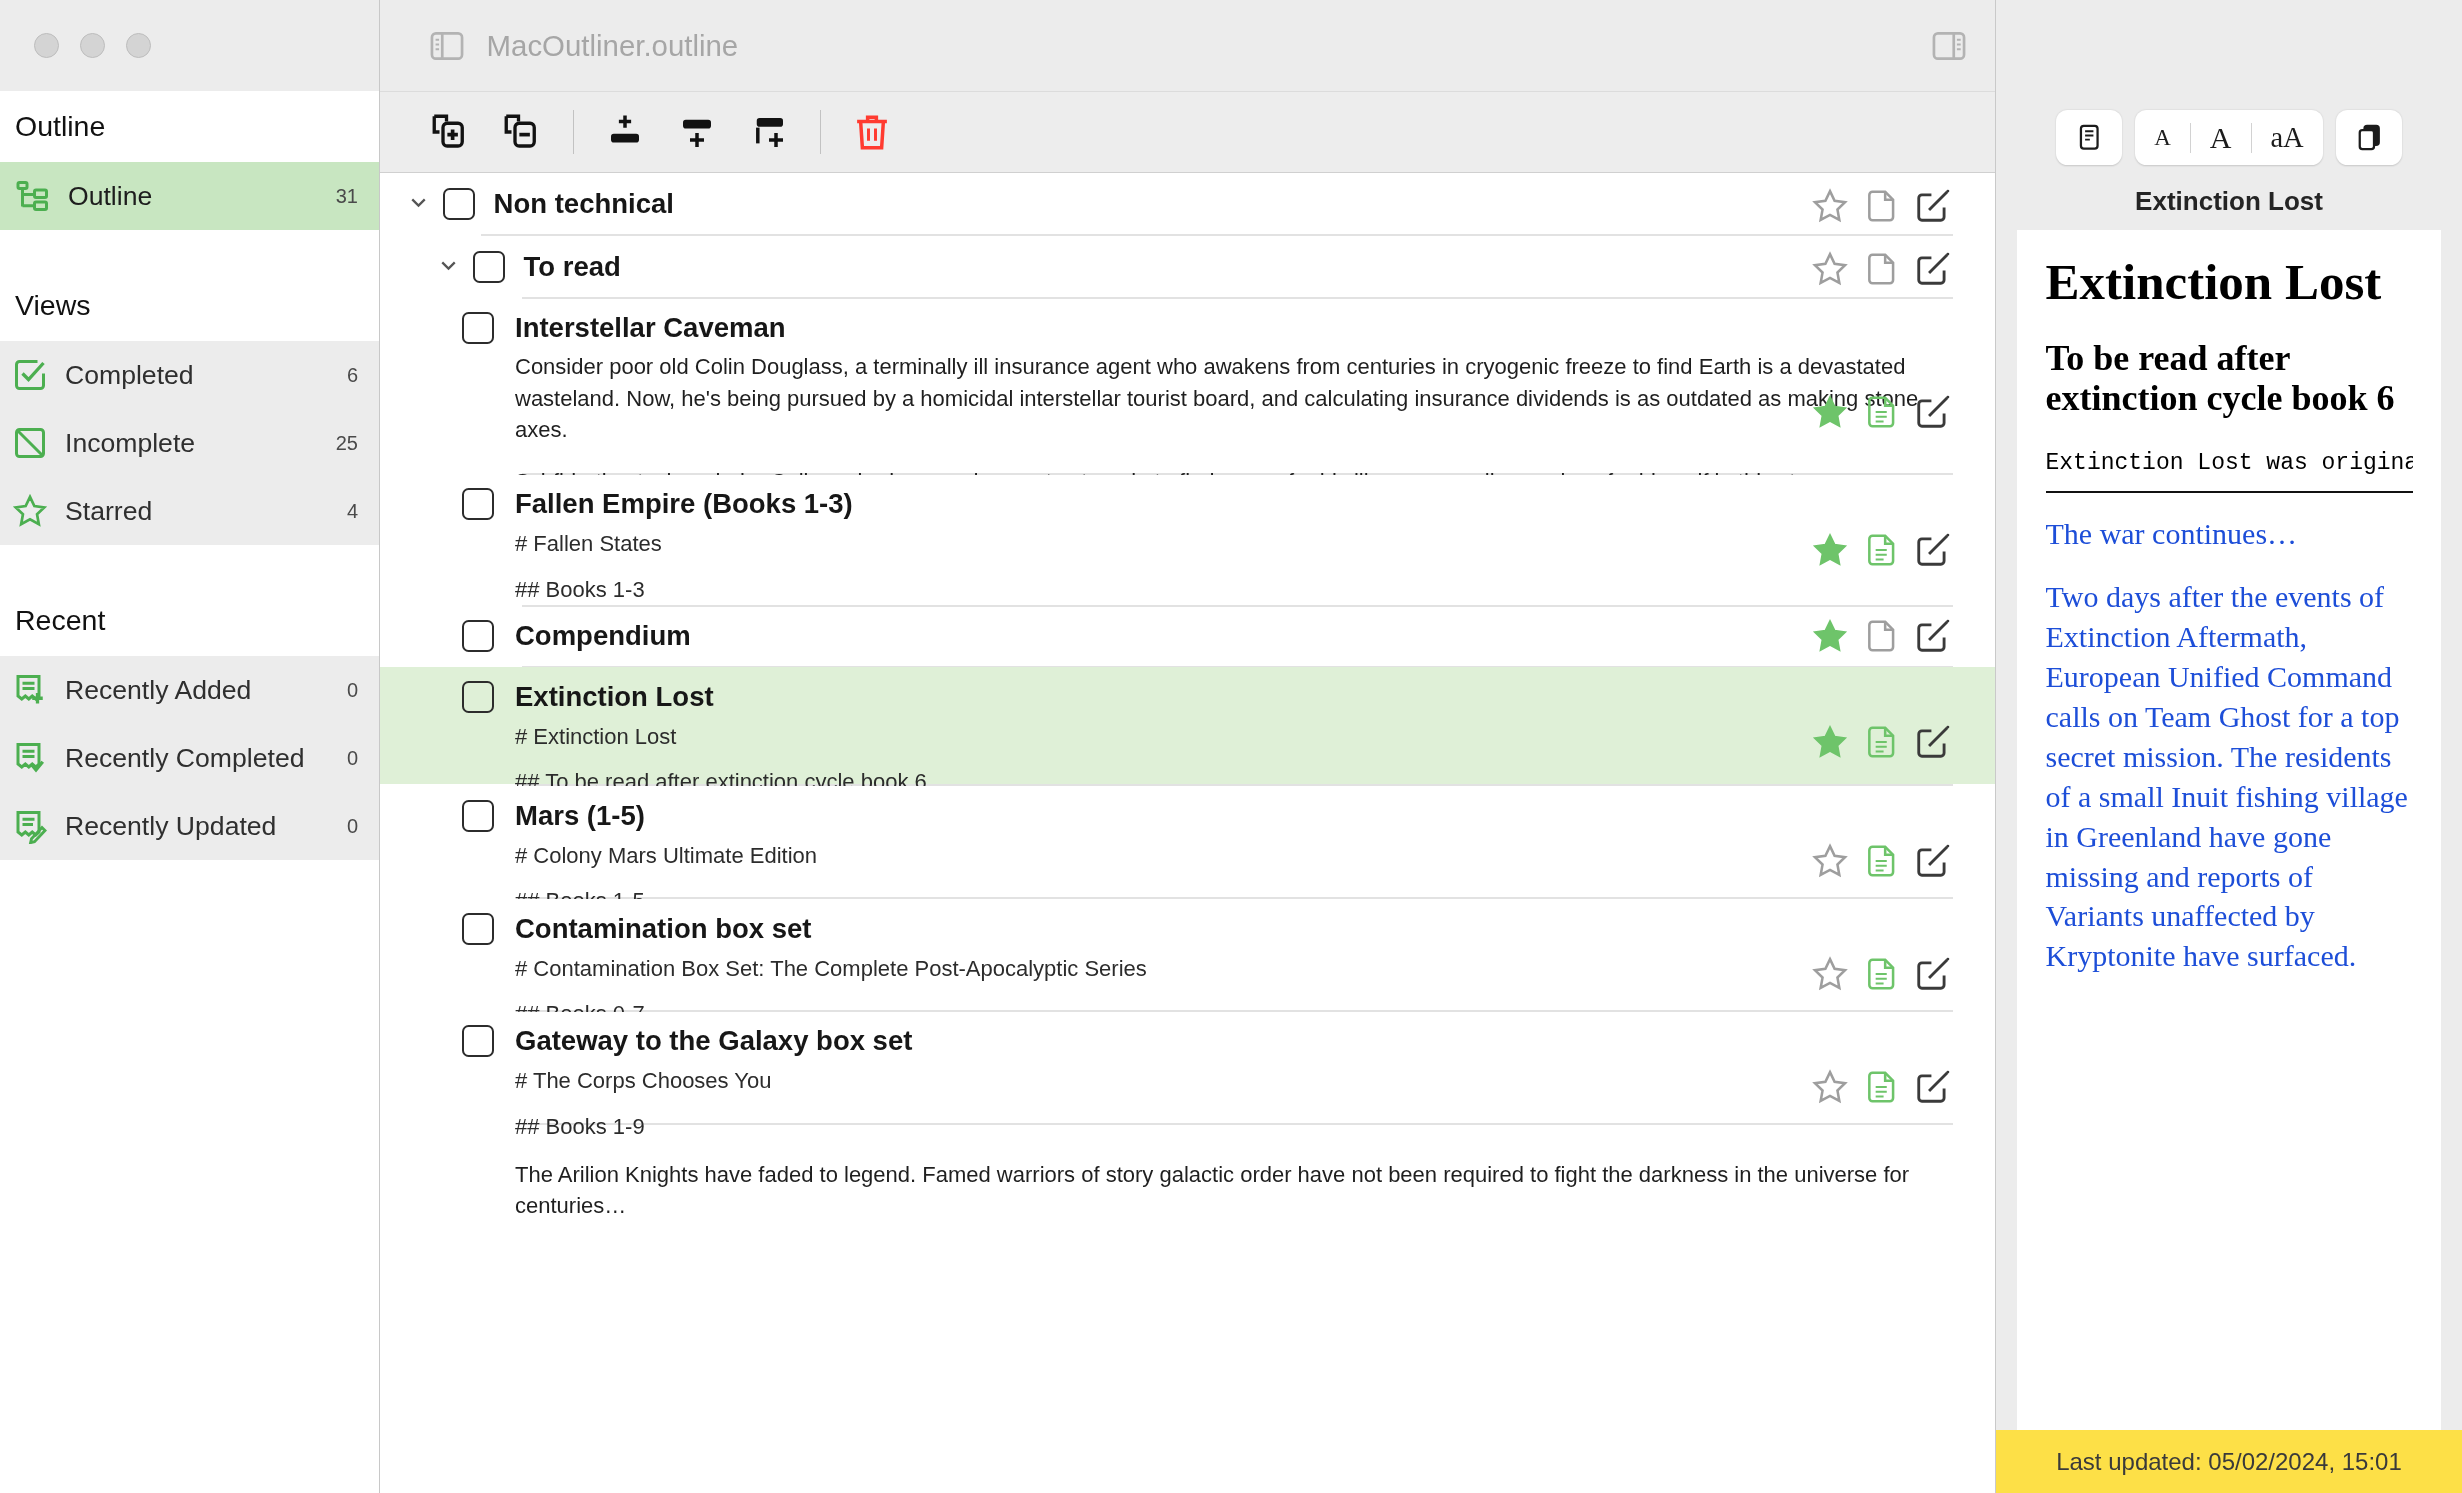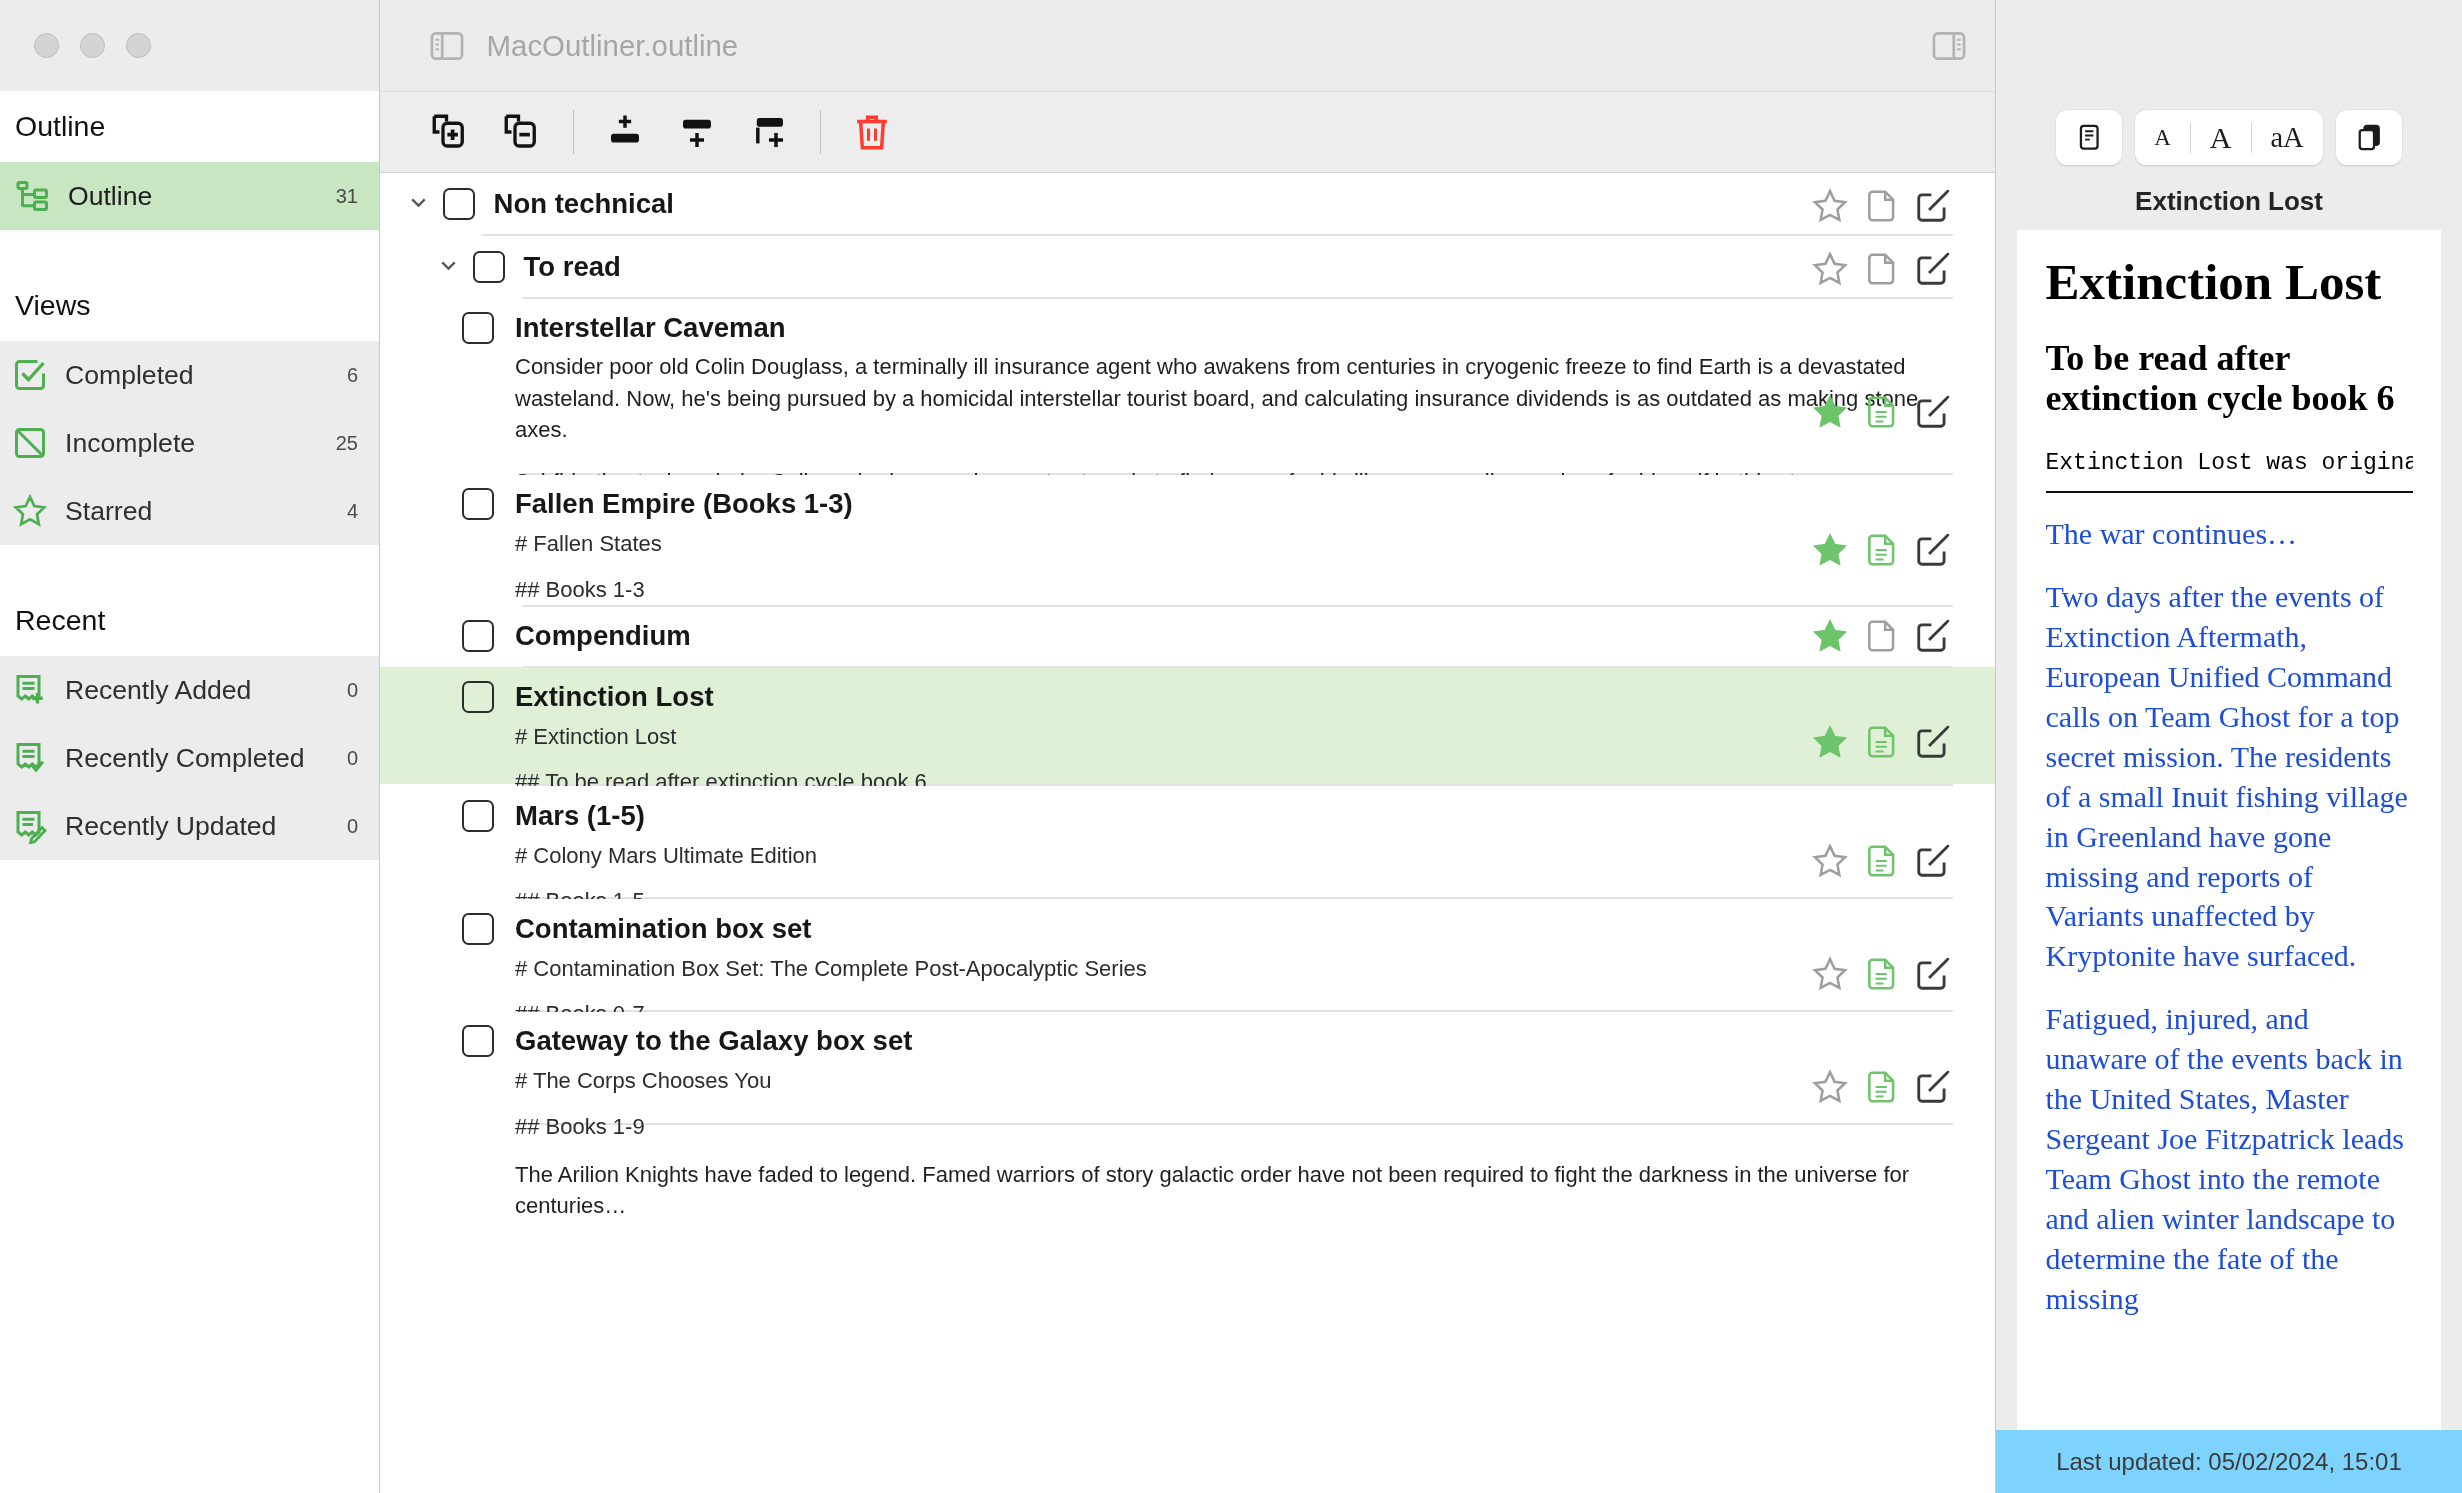--- a/index.html
+++ b/index.html
@@ -102,21 +102,21 @@
     margin: 0 21px; background: #ffffff; flex: 1 1 auto; overflow: hidden;
     padding: 25px 28.5px 0 28.5px;
     font-family: "Liberation Serif", serif;
   }
   .rp-h1 { font-size: 51px; font-weight: 700; line-height: 1.06; color:#000; font-family:"Liberation Serif", serif; }
   .rp-h2 { font-size: 36px; font-weight: 700; line-height: 1.12; color:#000; margin-top: 28.5px; font-family:"Liberation Serif", serif; }
   .rp-mono { font-family: "Liberation Mono", monospace; font-size: 23px; margin-top: 32px; white-space: nowrap; overflow: hidden; color:#000; }
   .rp-hr { border: 0; border-top: 2.8px solid #111; margin: 15px 0 21px 0; }
   .rp-p { font-size: 30px; line-height: 1.33; color: #1d4ed8; margin-bottom: 23px; font-family:"Liberation Serif", serif; }
   .rp-footer { height: 63px; display: flex; align-items: center; justify-content: center;
-               font-family: "Liberation Sans", sans-serif; font-size: 24px; color: #3a3a3a; background:#7dd3fc; }
+               font-family: "Liberation Sans", sans-serif; font-size: 24px; color: #3a3a3a; background:#fde047; }
 </style>
 </head>
 <body>
 
 <div class="window">
 
   <div class="sidebar">
     <div class="sidebar-titlebar">
       <div class="traffic"></div>
       <div class="traffic"></div>
@@ -615,20 +615,19 @@
 
     <div class="rp-title">Extinction Lost</div>
 
     <div class="rp-sheet">
       <div class="rp-h1">Extinction Lost</div>
       <div class="rp-h2">To be read after extinction cycle book 6</div>
       <div class="rp-mono">Extinction Lost was origina</div>
       <hr class="rp-hr">
       <div class="rp-p">The war continues…</div>
       <div class="rp-p">Two days after the events of Extinction Aftermath, European Unified Command calls on Team Ghost for a top secret mission. The residents of a small Inuit fishing village in Greenland have gone missing and reports of Variants unaffected by Kryptonite have surfaced.</div>
-      <div class="rp-p">Fatigued, injured, and unaware of the events back in the United States, Master Sergeant Joe Fitzpatrick leads Team Ghost into the remote and alien winter landscape to determine the fate of the missing</div>
     </div>
 
     <div class="rp-footer">Last updated: 05/02/2024, 15:01</div>
   </div>
 
 </div>
 
 
 </body></html>

